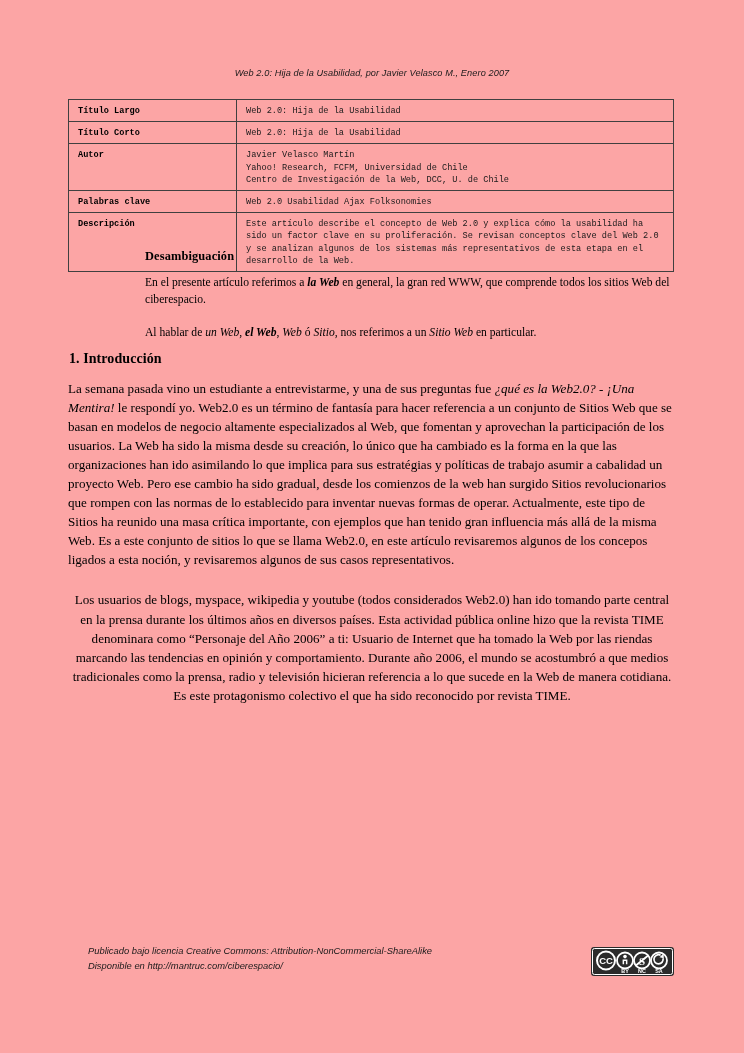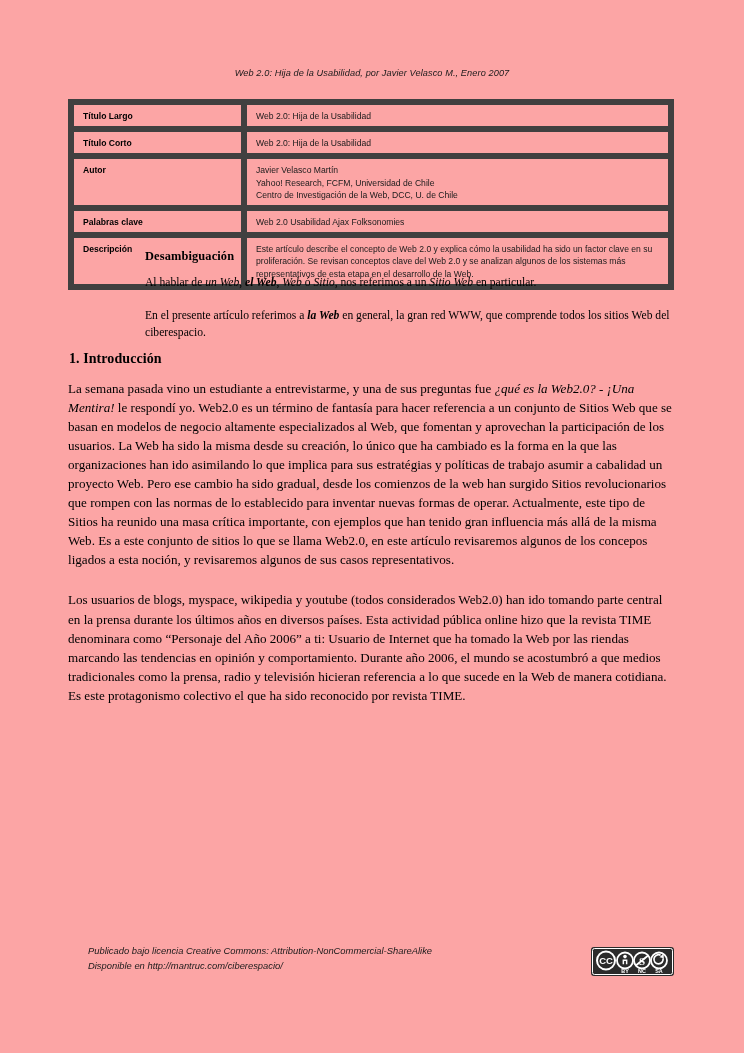--- a/index.html
+++ b/index.html
@@ -37,24 +37,25 @@
     left: 68px;
     top: 99px;
     width: 606px;
     border-collapse: collapse;
     font-family: "Liberation Sans", sans-serif;
     font-size: 8.6px;
     color: #1a1a1a;
     table-layout: fixed;
   }
   .meta-table td {
-    border: 6px solid #404040;
+    border: 1px solid #404040;
     padding: 5px 8px 4px 9px;
     vertical-align: top;
     line-height: 1.42;
+    font-family: Liberation Mono, monospace;
   }
   .meta-table td.label {
     width: 150px;
     font-weight: bold;
     color: #000;
   }
   .meta-table td.value { color: #1a1a1a; }
   .meta-table .line { display: block; }
 
   
@@ -95,21 +96,21 @@
     left: 68px;
     top: 379px;
     width: 608px;
   }
   .body-copy p {
     margin: 0 0 21px 0;
     font-size: 13.1px;
     line-height: 1.455;
     text-align: left;
   }
-  .body-copy p:last-child { margin-bottom: 0; }
+  .body-copy p:last-child { margin-bottom: 0; text-align: center; }
 
   em { font-style: italic; }
   .bi { font-style: italic; font-weight: bold; }
 
   
   .footer-text {
     position: absolute;
     left: 68px;
     top: 944px;
     font-family: "Liberation Sans", sans-serif;
@@ -167,22 +168,22 @@
       </tr>
       <tr>
         <td class="label">Descripción</td>
         <td class="value">Este artículo describe el concepto de Web 2.0 y explica cómo la usabilidad ha sido un factor clave en su proliferación. Se revisan conceptos clave del Web 2.0 y se analizan algunos de los sistemas más representativos de esta etapa en el desarrollo de la Web.</td>
       </tr>
     </tbody>
   </table>
 
   <div class="disambig">
     <h2 class="disambig-title">Desambiguación</h2>
+    <p><span>En el presente artículo referimos a </span><span class="bi">la Web</span><span> en general, la gran red WWW, que comprende todos los sitios Web del ciberespacio.</span></p>
     <p><span>Al hablar de </span><em>un Web</em><span>, </span><span class="bi">el Web</span><span>, </span><em>Web</em><span> ó </span><em>Sitio</em><span>, nos referimos a un </span><em>Sitio Web</em><span> en particular.</span></p>
-    <p><span>En el presente artículo referimos a </span><span class="bi">la Web</span><span> en general, la gran red WWW, que comprende todos los sitios Web del ciberespacio.</span></p>
   </div>
 
   <h1 class="section-heading">1. Introducción</h1>
 
   <div class="body-copy">
     <p><span>La semana pasada vino un estudiante a entrevistarme, y una de sus preguntas fue </span><em>¿qué es la Web2.0? - ¡Una Mentira!</em><span> le respondí yo. Web2.0 es un término de fantasía para hacer referencia a un conjunto de Sitios Web que se basan en modelos de negocio altamente especializados al Web, que fomentan y aprovechan la participación de los usuarios. La Web ha sido la misma desde su creación, lo único que ha cambiado es la forma en la que las organizaciones han ido asimilando lo que implica para sus estratégias y políticas de trabajo asumir a cabalidad un proyecto Web. Pero ese cambio ha sido gradual, desde los comienzos de la web han surgido Sitios revolucionarios que rompen con las normas de lo establecido para inventar nuevas formas de operar. Actualmente, este tipo de Sitios ha reunido una masa crítica importante, con ejemplos que han tenido gran influencia más allá de la misma Web. Es a este conjunto de sitios lo que se llama Web2.0, en este artículo revisaremos algunos de los concepos ligados a esta noción, y revisaremos algunos de sus casos representativos.</span></p>
     <p>Los usuarios de blogs, myspace, wikipedia y youtube (todos considerados Web2.0) han ido tomando parte central en la prensa durante los últimos años en diversos países. Esta actividad pública online hizo que la revista TIME denominara como “Personaje del Año 2006” a ti: Usuario de Internet que ha tomado la Web por las riendas marcando las tendencias en opinión y comportamiento. Durante año 2006, el mundo se acostumbró a que medios tradicionales como la prensa, radio y televisión hicieran referencia a lo que sucede en la Web de manera cotidiana. Es este protagonismo colectivo el que ha sido reconocido por revista TIME.</p>
   </div>
 
   <div class="footer-text">

